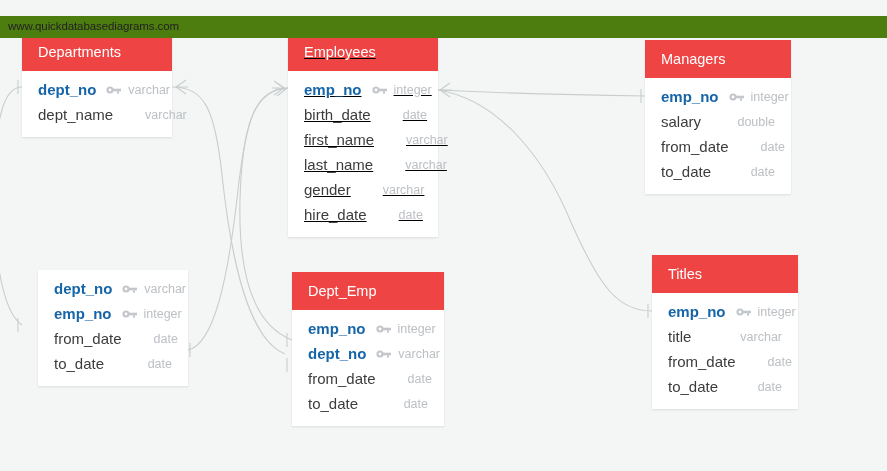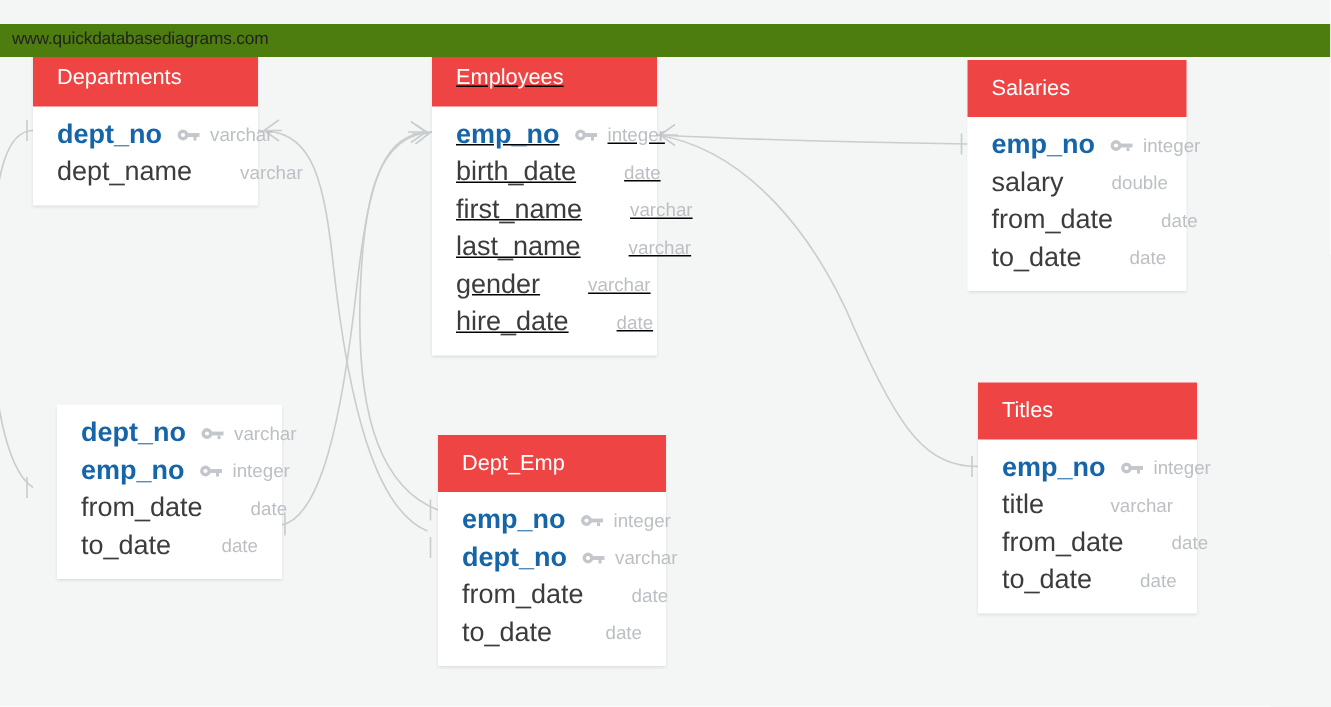--- a/index.html
+++ b/index.html
@@ -60,21 +60,21 @@
     padding: 6px 0 10px 0;
   }
   .field-row {
     display: flex;
     align-items: center;
     height: 25px;
     padding: 0 16px 0 16px;
     white-space: nowrap;
   }
   .field-name {
-    font-size: 18px;
+    font-size: 15px;
     color: #3c3c3c;
     flex: 0 0 auto;
   }
   .field-row.pk .field-name {
     color: #1565a8;
     font-weight: bold;
   }
   .field-spacer { flex: 1 1 auto; min-width: 10px; }
   .key-icon {
     flex: 0 0 auto;
@@ -197,21 +197,21 @@
       <div class="field-row">
         <span class="field-name">hire_date</span>
         <span class="field-spacer"></span>
         <svg class="key-icon hidden" viewBox="0 0 16 10"></svg>
         <span class="field-type">date</span>
       </div>
     </div>
   </div>
 
   <div class="table-card" style="left:645px; top:40px; width:146px;">
-    <div class="table-header">Salaries</div>
+    <div class="table-header">Managers</div>
     <div class="table-body">
       <div class="field-row pk">
         <span class="field-name">emp_no</span>
         <span class="field-spacer"></span>
         <svg class="key-icon" viewBox="0 0 16 10">
             <circle cx="4" cy="5" r="3.6" fill="#c3c7cb"></circle>
             <circle cx="4" cy="5" r="1.4" fill="#ffffff"></circle>
             <rect x="7" y="3.7" width="8" height="2.6" fill="#c3c7cb"></rect>
             <rect x="11" y="6.3" width="2" height="2.4" fill="#c3c7cb"></rect>
           </svg>
@@ -270,21 +270,21 @@
       </div>
       <div class="field-row">
         <span class="field-name">to_date</span>
         <span class="field-spacer"></span>
         <svg class="key-icon hidden" viewBox="0 0 16 10"></svg>
         <span class="field-type">date</span>
       </div>
     </div>
   </div>
 
-  <div class="table-card" style="left:292px; top:290px; width:152px;">
+  <div class="table-card" style="left:292px; top:272px; width:152px;">
     <div class="table-header">Dept_Emp</div>
     <div class="table-body">
       <div class="field-row pk">
         <span class="field-name">emp_no</span>
         <span class="field-spacer"></span>
         <svg class="key-icon" viewBox="0 0 16 10">
             <circle cx="4" cy="5" r="3.6" fill="#c3c7cb"></circle>
             <circle cx="4" cy="5" r="1.4" fill="#ffffff"></circle>
             <rect x="7" y="3.7" width="8" height="2.6" fill="#c3c7cb"></rect>
             <rect x="11" y="6.3" width="2" height="2.4" fill="#c3c7cb"></rect>

